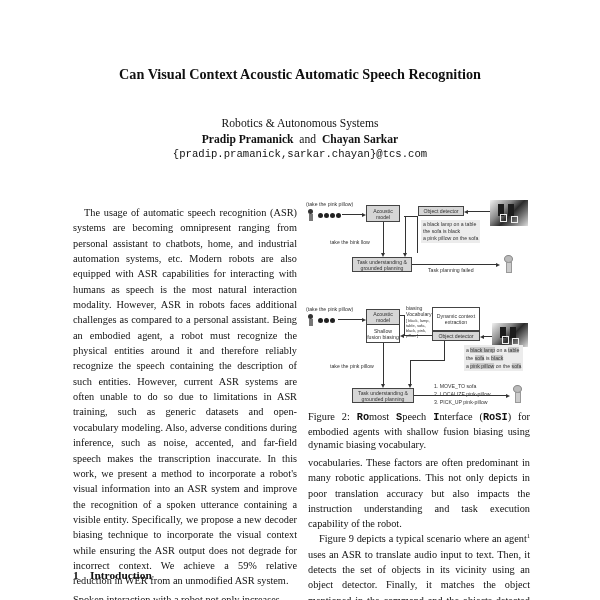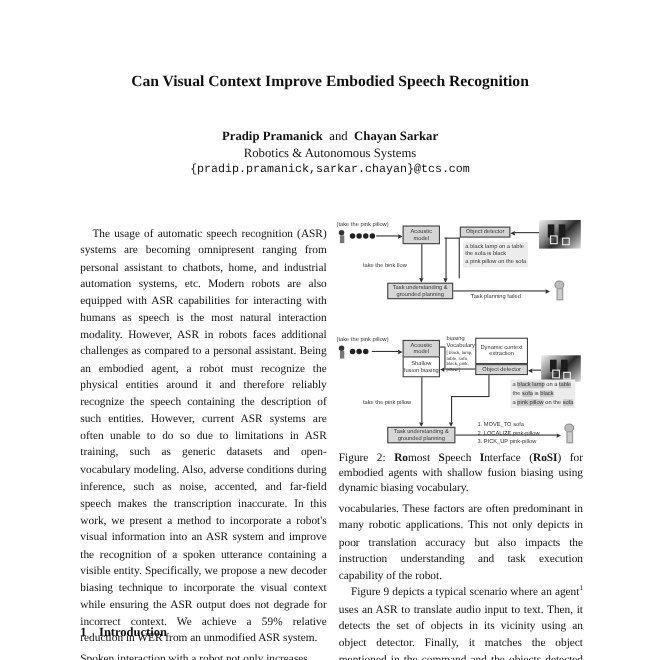--- a/index.html
+++ b/index.html
@@ -32,42 +32,42 @@
   .person .bodyp { position: absolute; width: 4px; height: 7px; background: #777; }
   .wave { position: absolute; height: 6px; }
   .wave span { display: inline-block; width: 5px; height: 5px; background: #222; border-radius: 50%; margin-right: 1px; vertical-align: middle; }
   .robot { position: absolute; }
   .robot .rh { position: absolute; width: 7px; height: 6px; border-radius: 50%; background: #bbb; border: 1px solid #888; }
   .robot .rb { position: absolute; width: 4px; height: 9px; background: #ccc; border: 1px solid #999; }
   .det-list { position: absolute; background: #ececec; line-height: 7px; padding: 1px 2px; }
   .hl { background: #c9c9c9; }
 
   .caption { position: absolute; font-size: 10.3px; line-height: 13.6px; text-align: justify; }
-  .caption .b { font-weight: bold; }
+  .caption .b { font-weight: bold; font-family: Liberation Mono, monospace; }
   .body-right { position: absolute; left: 308px; top: 455px; width: 222px; font-size: 10.3px; line-height: 15.3px; text-align: justify; }
   .body-right p { margin: 0; }
   .body-right p.indent { text-indent: 11px; }
   sup { font-size: 6.5px; line-height: 0; }
 </style>
 </head>
 <body>
 
 <div class="page">
 
   <div class="title">
-    <div>Can Visual Context Improve Embodied Speech Recognition</div>
+    <div>Can Visual Context Acoustic Automatic Speech Recognition</div>
   </div>
 
   <div class="authors">
+    <div>Robotics &amp; Autonomous Systems</div>
     <div>
       <span class="bold">Pradip Pramanick</span>
       &nbsp;<span>and</span>&nbsp;
       <span class="bold">Chayan Sarkar</span>
     </div>
-    <div>Robotics &amp; Autonomous Systems</div>
     <div class="mono">{pradip.pramanick,sarkar.chayan}@tcs.com</div>
   </div>
 
   <div class="col-left abstract">
     <p>The usage of automatic speech recognition (ASR) systems are becoming omnipresent ranging from personal assistant to chatbots, home, and industrial automation systems, etc. Modern robots are also equipped with ASR capabilities for interacting with humans as speech is the most natural interaction modality. However, ASR in robots faces additional challenges as compared to a personal assistant. Being an embodied agent, a robot must recognize the physical entities around it and therefore reliably recognize the speech containing the description of such entities. However, current ASR systems are often unable to do so due to limitations in ASR training, such as generic datasets and open-vocabulary modeling. Also, adverse conditions during inference, such as noise, accented, and far-field speech makes the transcription inaccurate. In this work, we present a method to incorporate a robot's visual information into an ASR system and improve the recognition of a spoken utterance containing a visible entity. Specifically, we propose a new decoder biasing technique to incorporate the visual context while ensuring the ASR output does not degrade for incorrect context. We achieve a 59% relative reduction in WER from an unmodified ASR system.</p>
   </div>
 
   <div class="section-heading">
     <span class="num">1</span><span>Introduction</span>
   </div>

